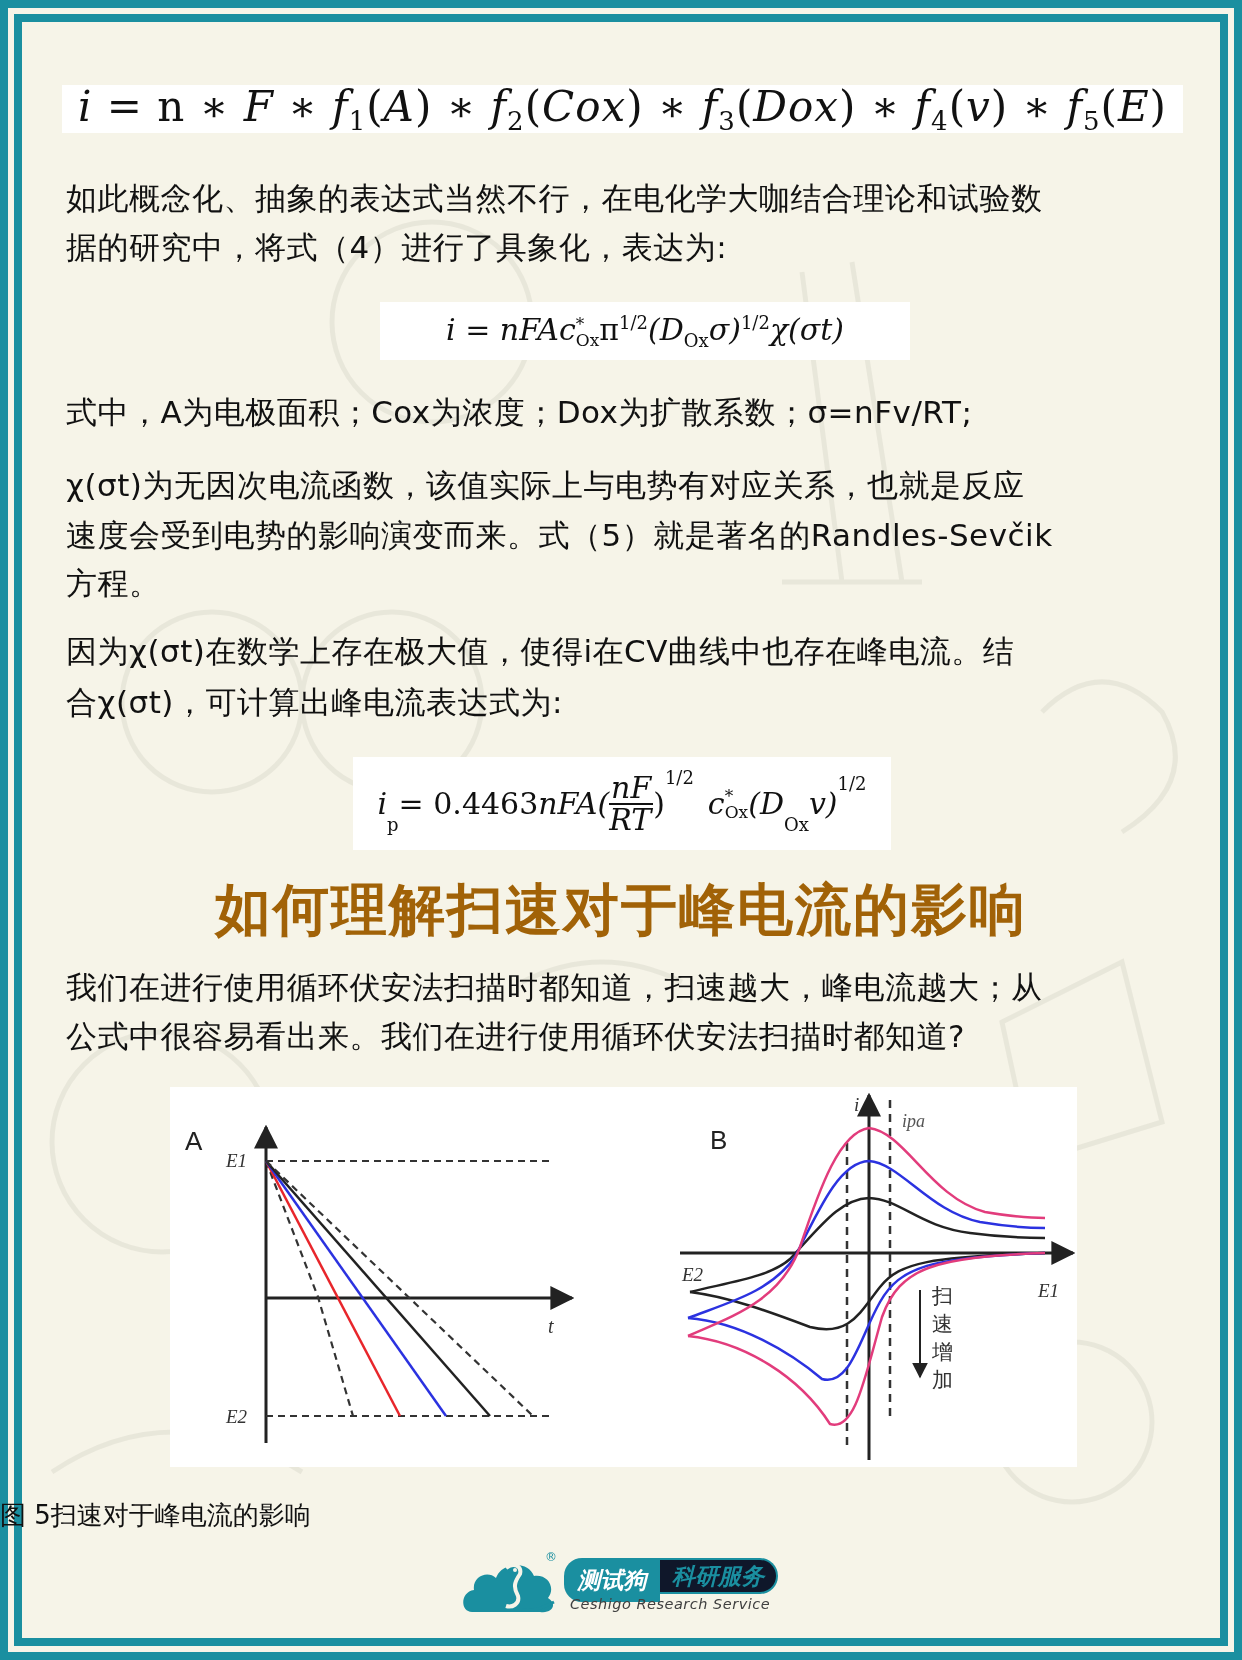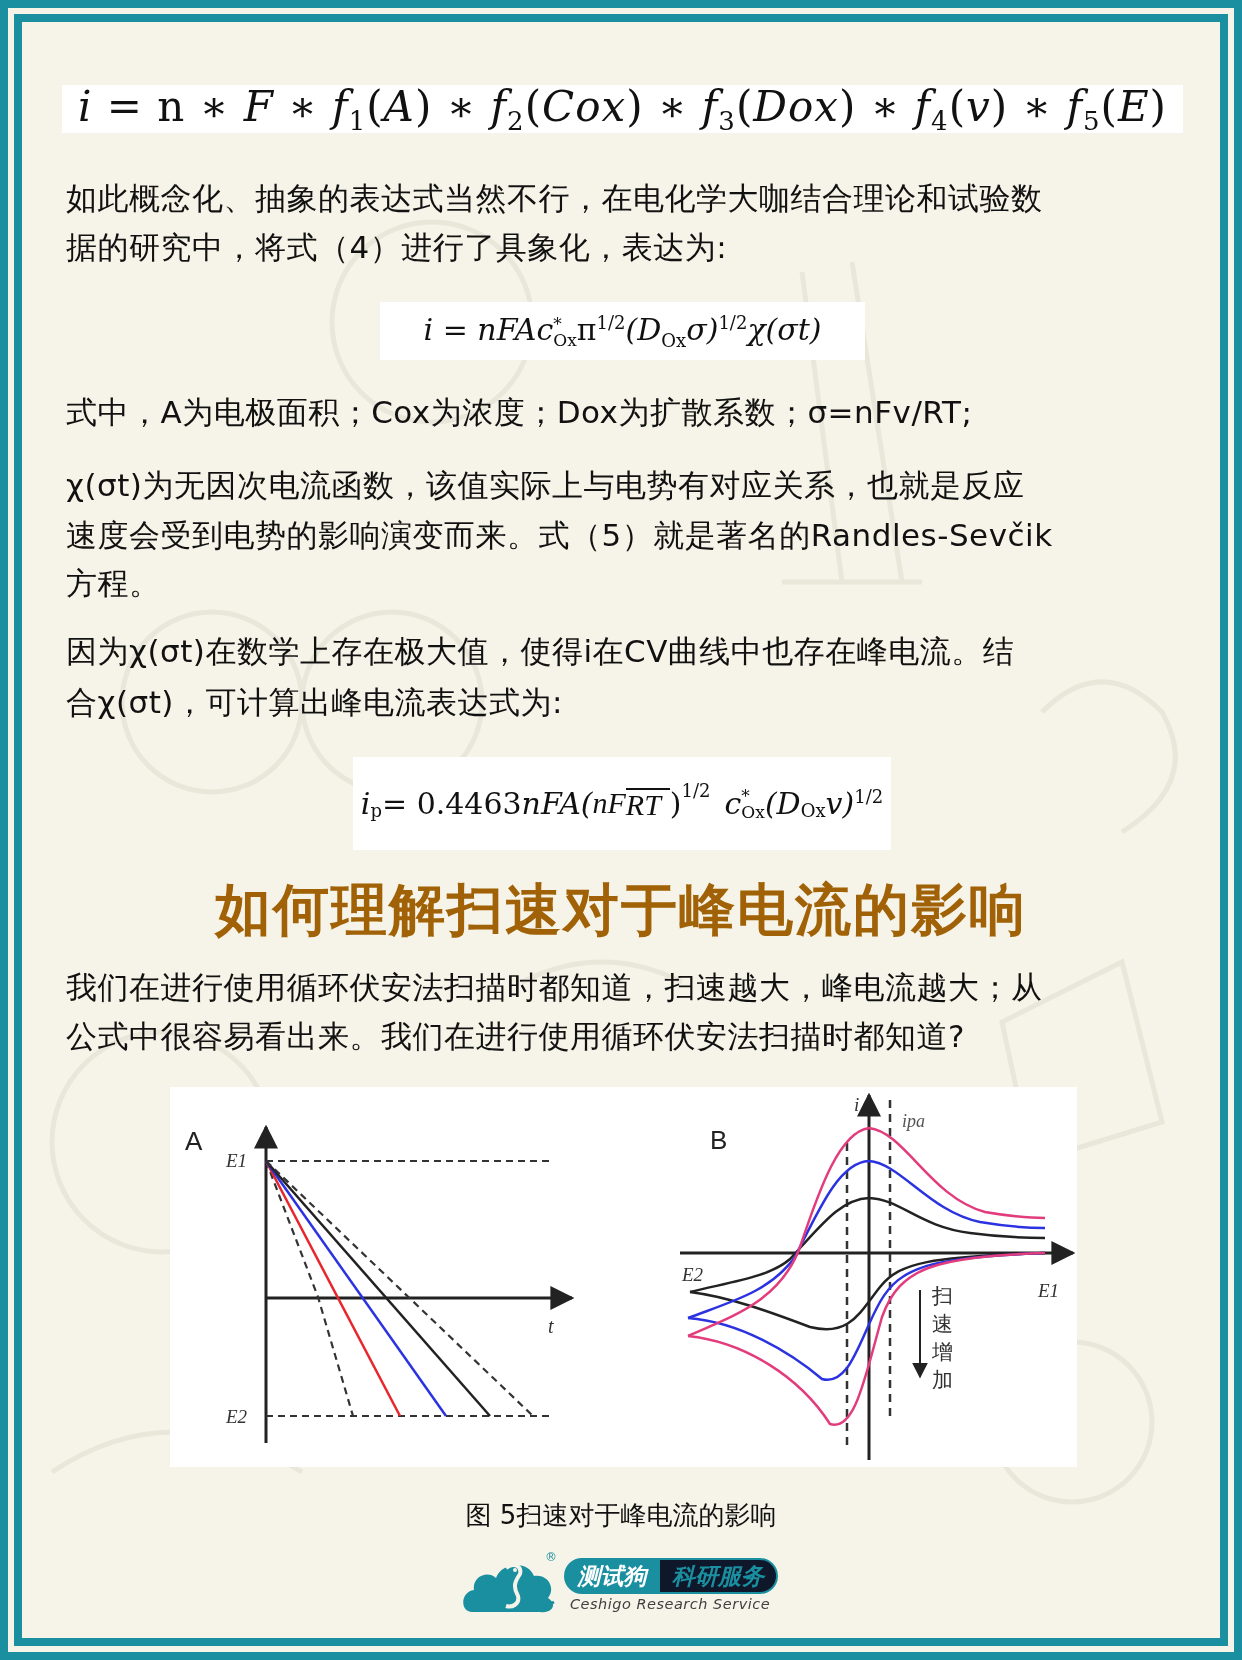--- a/index.html
+++ b/index.html
@@ -13,23 +13,23 @@
                  border:8px solid #1a8fa0; background:#f6f4e8; }
   .watermark { position:absolute; left:22px; top:22px; width:1198px; height:1616px; opacity:0.09; }
   .abs { position:absolute; }
   .formula { position:absolute; background:#ffffff; font-family:"DejaVu Serif","Liberation Serif",serif;
              color:#111; white-space:nowrap; display:flex; align-items:center; justify-content:center; }
   .formula i { font-style:italic; }
   .p-line { position:absolute; left:66px; font-size:31px; line-height:40px; white-space:nowrap; letter-spacing:0.5px; }
   .heading { position:absolute; left:0; width:1242px; top:878px; text-align:center; font-size:56px;
              font-weight:bold; color:#a16207; letter-spacing:2px; line-height:64px;font-family:Liberation Serif, serif; }
   .figure { position:absolute; left:170px; top:1087px; width:907px; height:380px; background:#ffffff; }
-  .caption { position:absolute; left:0; width:1242px; top:1498px; text-align:center; font-size:26px; line-height:34px; }
+  .caption { position:absolute; left:0; width:1242px; top:1498px; text-align:left; font-size:26px; line-height:34px; }
   .logo { position:absolute; left:462px; top:1552px; width:320px; height:66px; }
-  .pill-left { position:absolute; left:102px; top:6px; width:96px; height:36px; background:#1a8fa0;
+  .pill-left { position:absolute; left:102px; top:6px; width:96px; height:44px; background:#1a8fa0;
                border-radius:18px 0 0 18px; color:#fff; font-weight:bold; font-style:italic; font-size:23px;
                display:flex; align-items:center; justify-content:center; }
   .pill-right { position:absolute; left:198px; top:6px; width:116px; height:32px; border:2px solid #1a8fa0;
                 border-left:none; border-radius:0 18px 18px 0; color:#1a8fa0; font-weight:bold; font-style:italic;
                 font-size:23px; display:flex; align-items:center; justify-content:center; background:#0f172a; }
   .logo-sub { position:absolute; left:108px; top:44px; font-size:14.5px; color:#404040; font-style:italic;
               letter-spacing:0.5px; white-space:nowrap; }
   .reg { position:absolute; left:83px; top:-2px; font-size:12px; color:#1a8fa0; }
 </style>
 </head>
@@ -57,21 +57,21 @@
 
 <div class="formula" style="left:62px; top:85px; width:1121px; height:48px; font-size:42px; letter-spacing:1px;">
   <span>
     <i>i</i><span> = n ∗ </span><i>F</i><span> ∗ </span><i>f</i><sub style="font-size:26px">1</sub><span>(</span><i>A</i><span>) ∗ </span><i>f</i><sub style="font-size:26px">2</sub><span>(</span><i>Cox</i><span>) ∗ </span><i>f</i><sub style="font-size:26px">3</sub><span>(</span><i>Dox</i><span>) ∗ </span><i>f</i><sub style="font-size:26px">4</sub><span>(</span><i>v</i><span>) ∗ </span><i>f</i><sub style="font-size:26px">5</sub><span>(</span><i>E</i><span>)</span>
   </span>
 </div>
 
 <div class="p-line" style="top:178px;">如此概念化、抽象的表达式当然不行，在电化学大咖结合理论和试验数</div>
 <div class="p-line" style="top:227px;">据的研究中，将式（4）进行了具象化，表达为:</div>
 
-<div class="formula" style="left:380px; top:302px; width:485px; height:58px; font-size:30px;">
+<div class="formula" style="left:380px; top:302px; width:530px; height:58px; font-size:30px;">
   <span>
     <i>i</i>
     <span>=</span>
     <i>nFAc</i><span style="display:inline-flex;flex-direction:column;vertical-align:middle;line-height:16px;font-size:17px;">
         <span>*</span>
         <span>Ox</span>
       </span><span>π</span><sup style="font-size:18px">1/2</sup><i>(D</i><sub style="font-size:18px">Ox</sub><i>σ)</i><sup style="font-size:18px">1/2</sup><i>χ(σt)</i>
   </span>
 </div>
 
@@ -83,21 +83,21 @@
 
 <div class="p-line" style="top:631px;">因为χ(σt)在数学上存在极大值，使得i在CV曲线中也存在峰电流。结</div>
 <div class="p-line" style="top:682px;">合χ(σt)，可计算出峰电流表达式为:</div>
 
 <div class="formula" style="left:353px; top:757px; width:538px; height:93px; font-size:30px;">
   <span style="display:inline-flex; align-items:center;">
     <i>i</i>
       <sub style="font-size:18px; align-self:flex-end;">p</sub>
     <span> = 0.4463</span>
     <i>nFA(</i>
-    <span style="display:inline-flex; align-items:flex-start; font-style:italic; line-height:30px;font-family:Liberation Serif, serif;">
+    <span style="display:inline-flex; flex-direction:column; align-items:center; font-style:italic; line-height:30px;">
       <span>nF</span>
       <span style="border-top:2px solid #111; width:44px; padding-top:0px;">RT</span>
     </span>
     <span>)</span>
     <sup style="font-size:18px; align-self:flex-start; margin-top:-6px;">1/2</sup>
     <span style="width:14px"></span>
     <i>c</i>
       <span style="display:inline-flex;flex-direction:column;line-height:16px;font-size:17px;">
         <span>*</span>
         <span>Ox</span>

